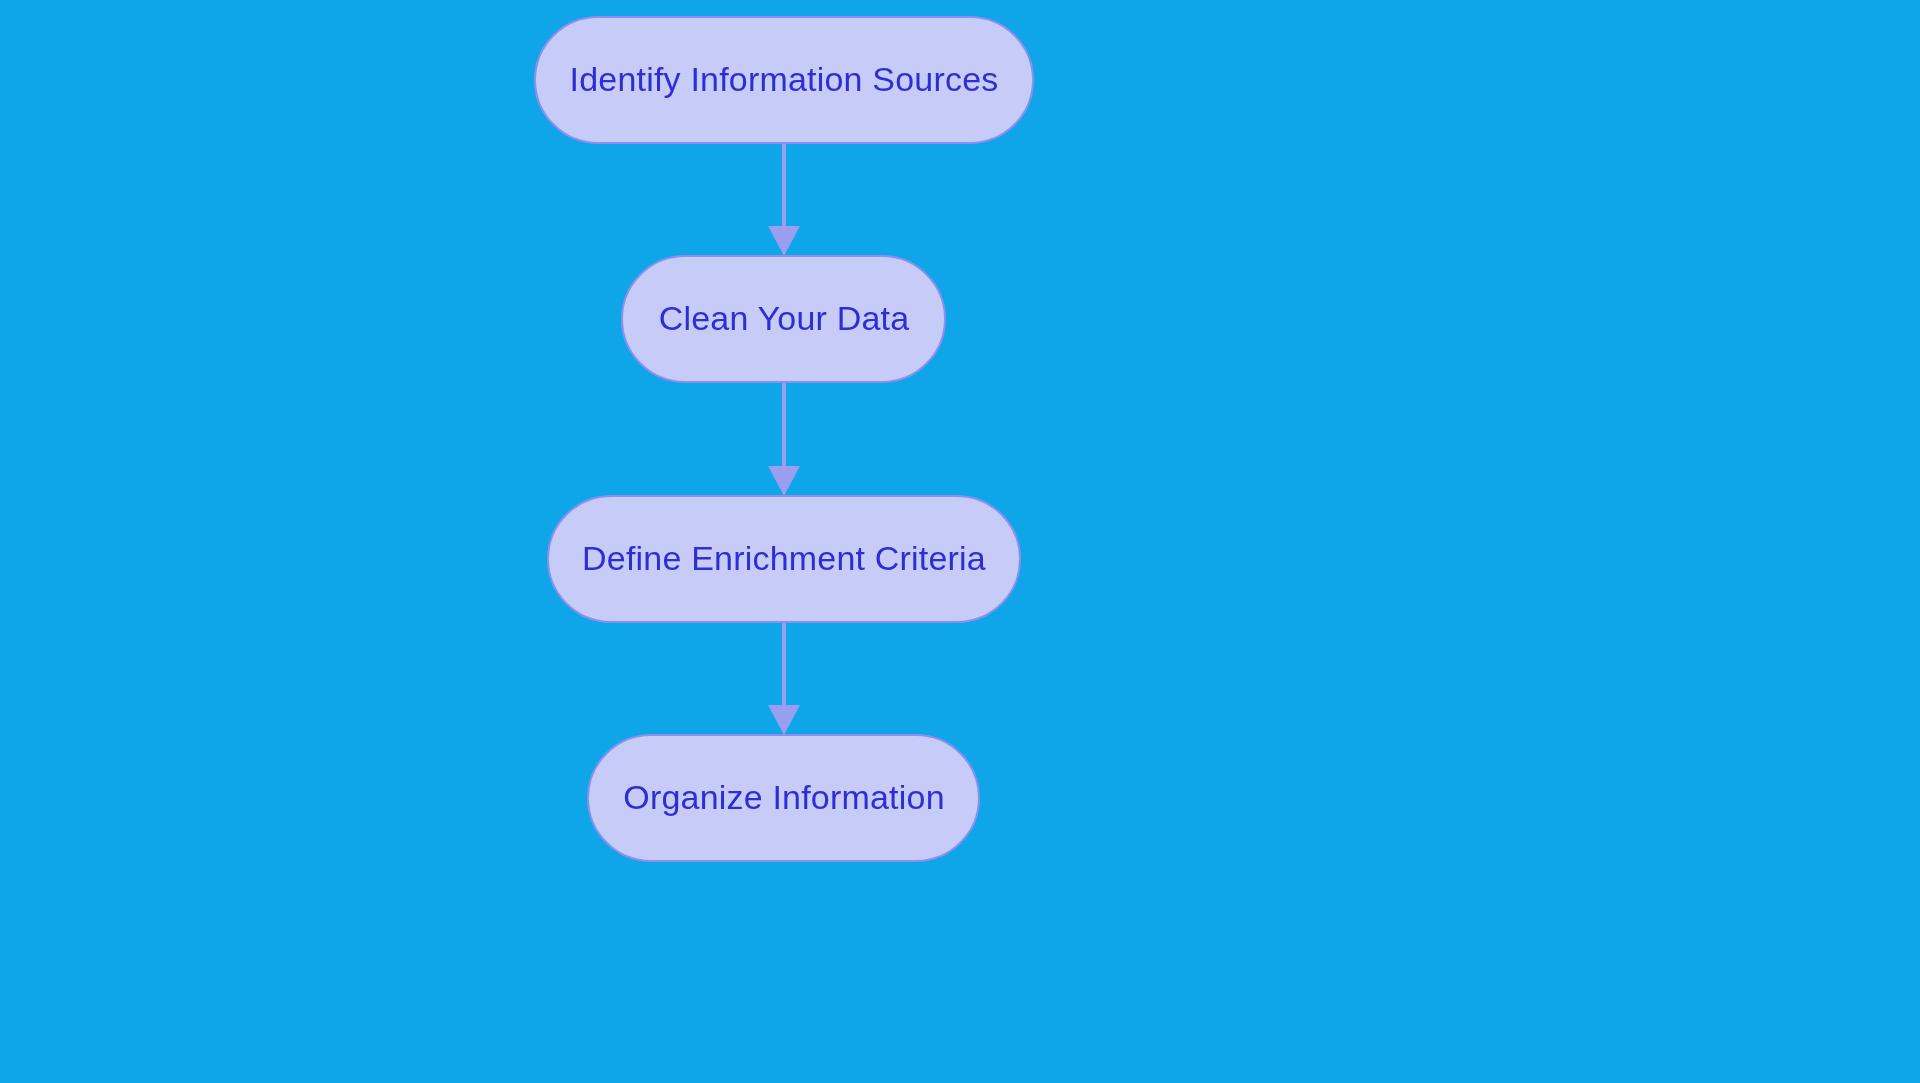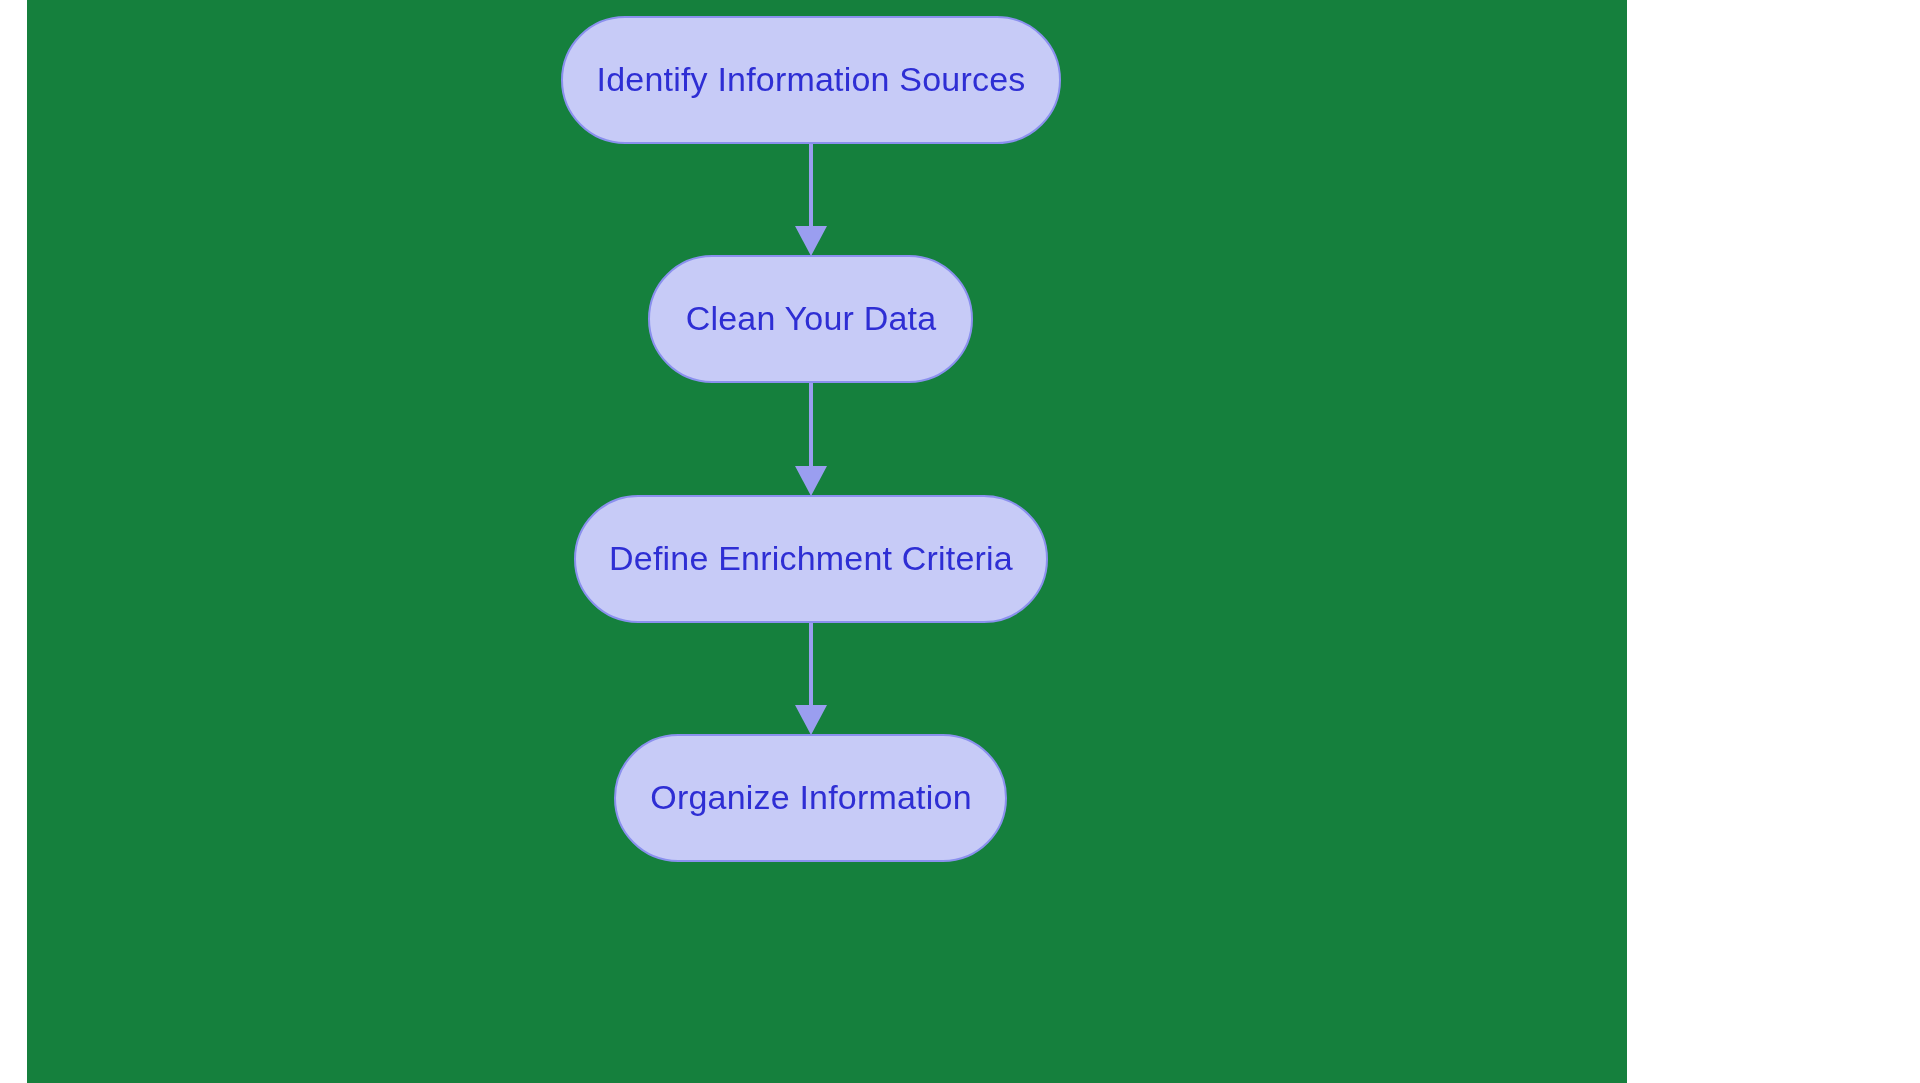--- a/index.html
+++ b/index.html
@@ -6,25 +6,24 @@
   html, body {
     margin: 0;
     padding: 0;
     background: #ffffff;
   }
   body {
     font-family: "Liberation Sans", sans-serif;
   }
   #canvas {
     position: relative;
-    width: 1600px;
+    width: 1920px;
     height: 1083px;
-    background: #15803d;
+    background: #0ea5e9;
     overflow: hidden;
-    margin-left: 27px;
   }
   #flow-svg {
     position: absolute;
     top: 0;
     left: 0;
     width: 1920px;
     height: 1083px;
     display: block;
   }
   .node-shape {

